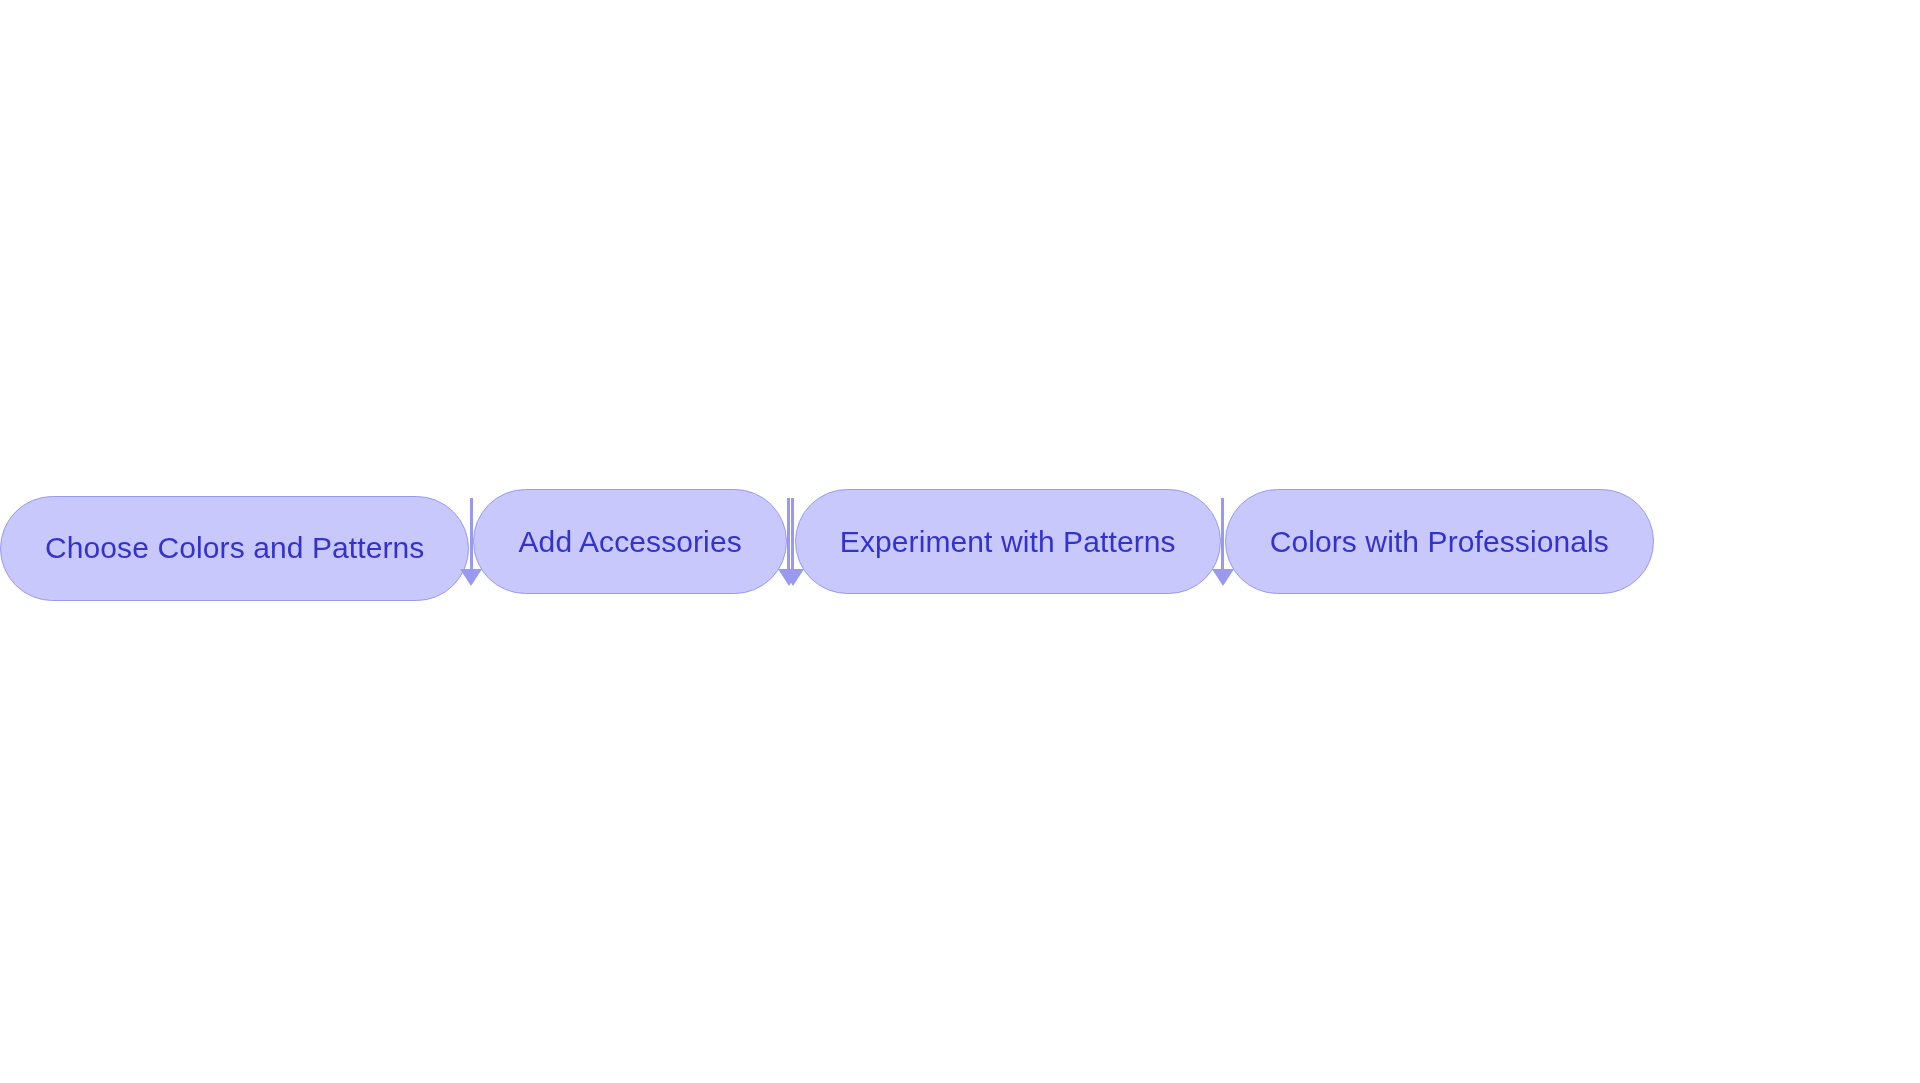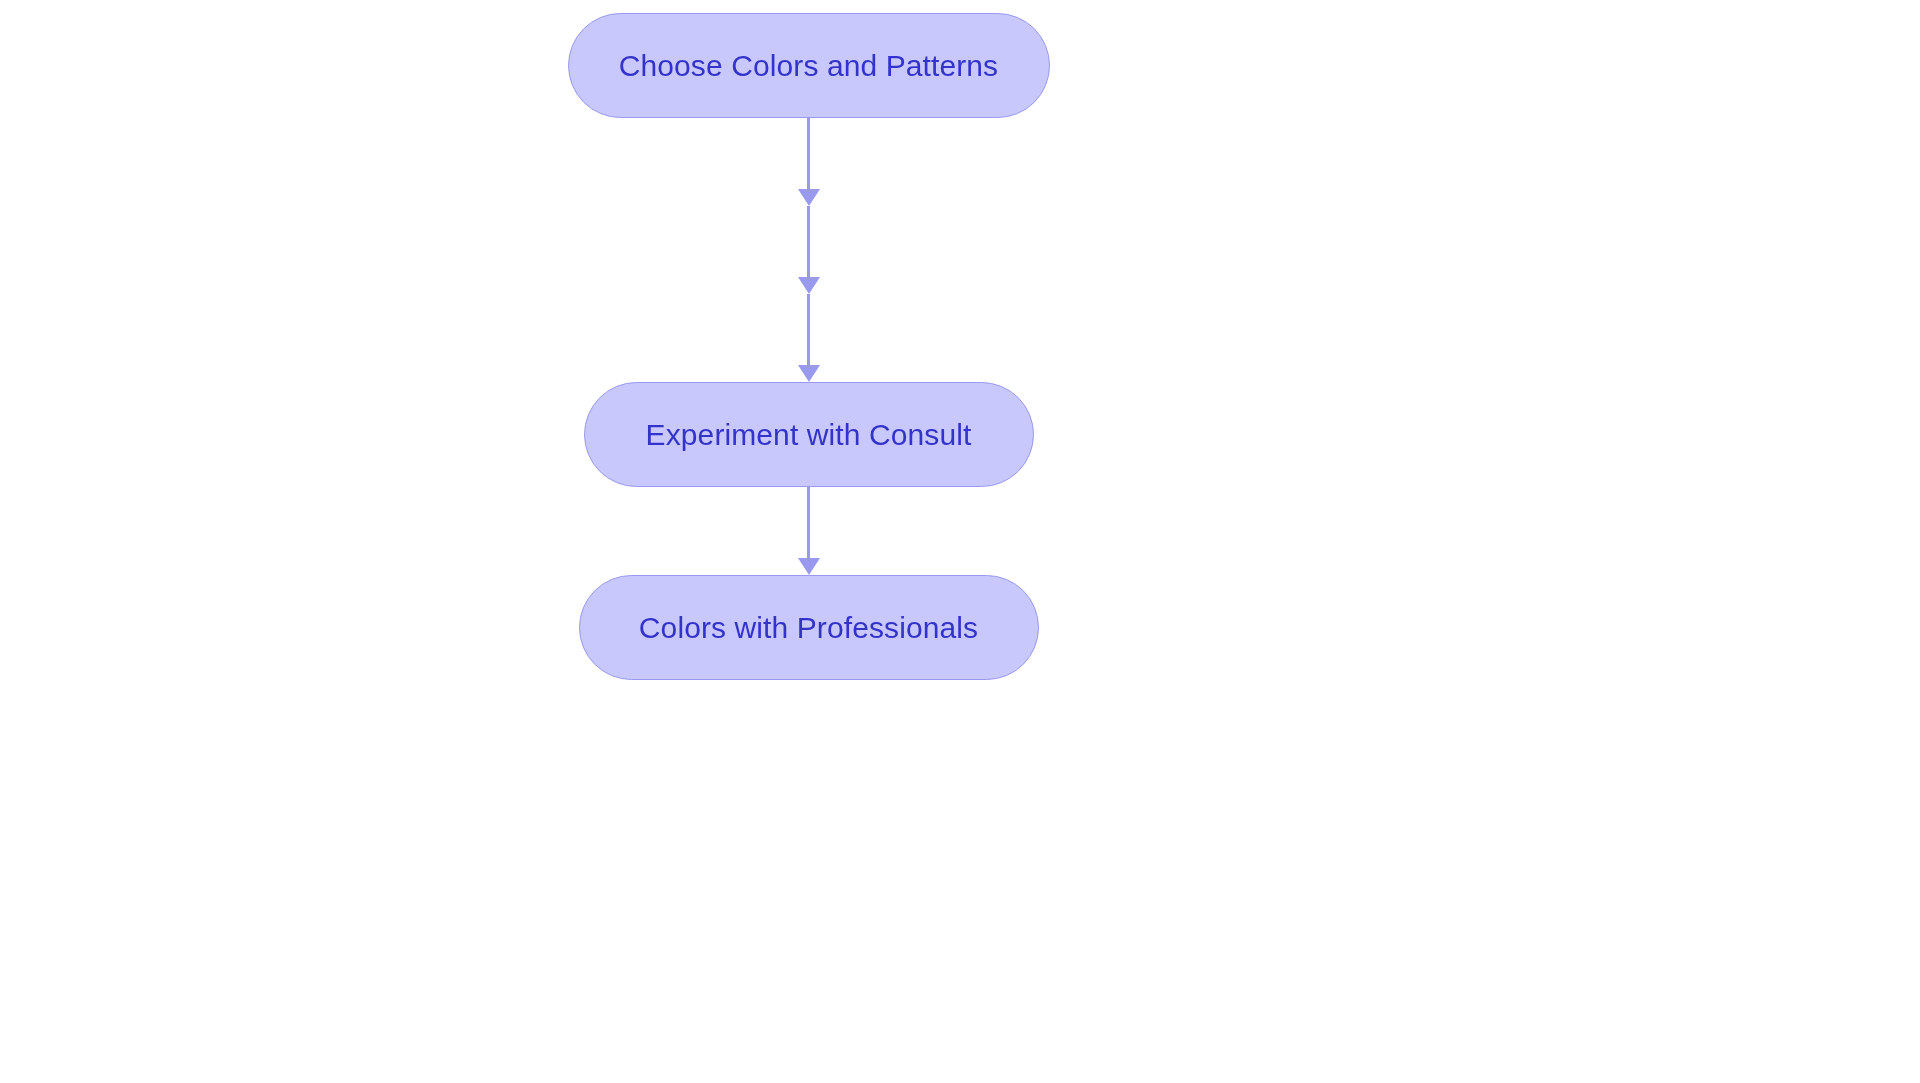--- a/index.html
+++ b/index.html
@@ -19,24 +19,23 @@
     height: 1083px;
     background: #ffffff;
   }
   #flow-stack {
     position: absolute;
     left: 0;
     top: 0;
     width: 1545px;
     height: 1083px;
     display: flex;
-    flex-direction: column;
+    flex-direction: row;
     align-items: center;
     justify-content: flex-start;
-    padding-left: 36px;
   }
   .node {
     box-sizing: border-box;
     height: 105px;
     display: flex;
     align-items: center;
     justify-content: center;
     background: #c8c8fc;
     border: 1.6px solid #9999f0;
     border-radius: 999px;
@@ -92,34 +91,37 @@
 
     <div class="node n1">
       <span class="node-label">Choose Colors and Patterns</span>
     </div>
 
     <div class="connector gap-1">
       <div class="connector-line"></div>
       <div class="connector-arrowhead"></div>
     </div>
 
+    <div class="node n2">
+      <span class="node-label">Add Accessories</span>
+    </div>
 
     <div class="connector gap-2">
       <div class="connector-line"></div>
       <div class="connector-arrowhead"></div>
     </div>
 
 
     <div class="connector gap-3">
       <div class="connector-line"></div>
       <div class="connector-arrowhead"></div>
     </div>
 
     <div class="node n4">
-      <span class="node-label">Experiment with Consult</span>
+      <span class="node-label">Experiment with Patterns</span>
     </div>
 
     <div class="connector gap-4">
       <div class="connector-line"></div>
       <div class="connector-arrowhead"></div>
     </div>
 
     <div class="node n5">
       <span class="node-label">Colors with Professionals</span>
     </div>

